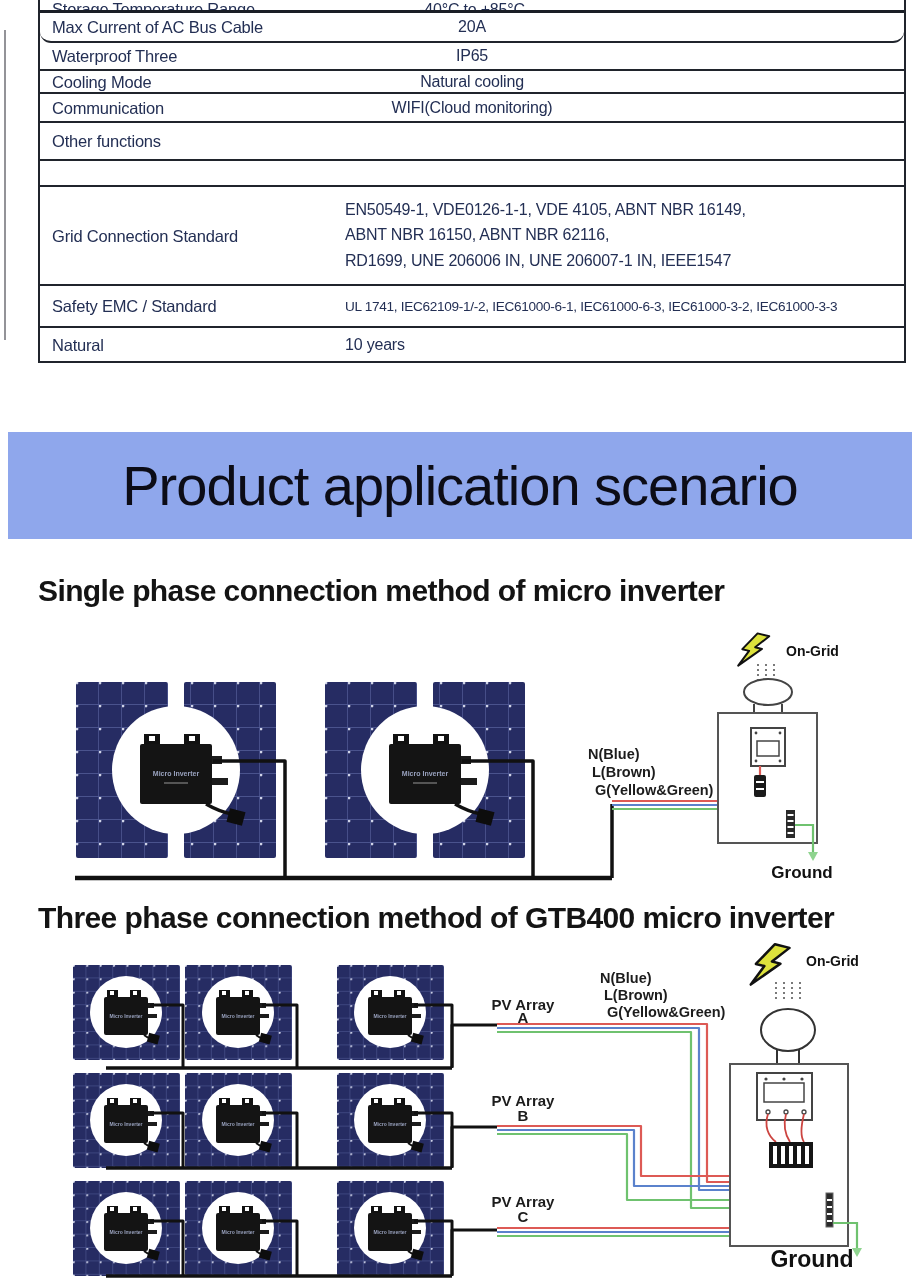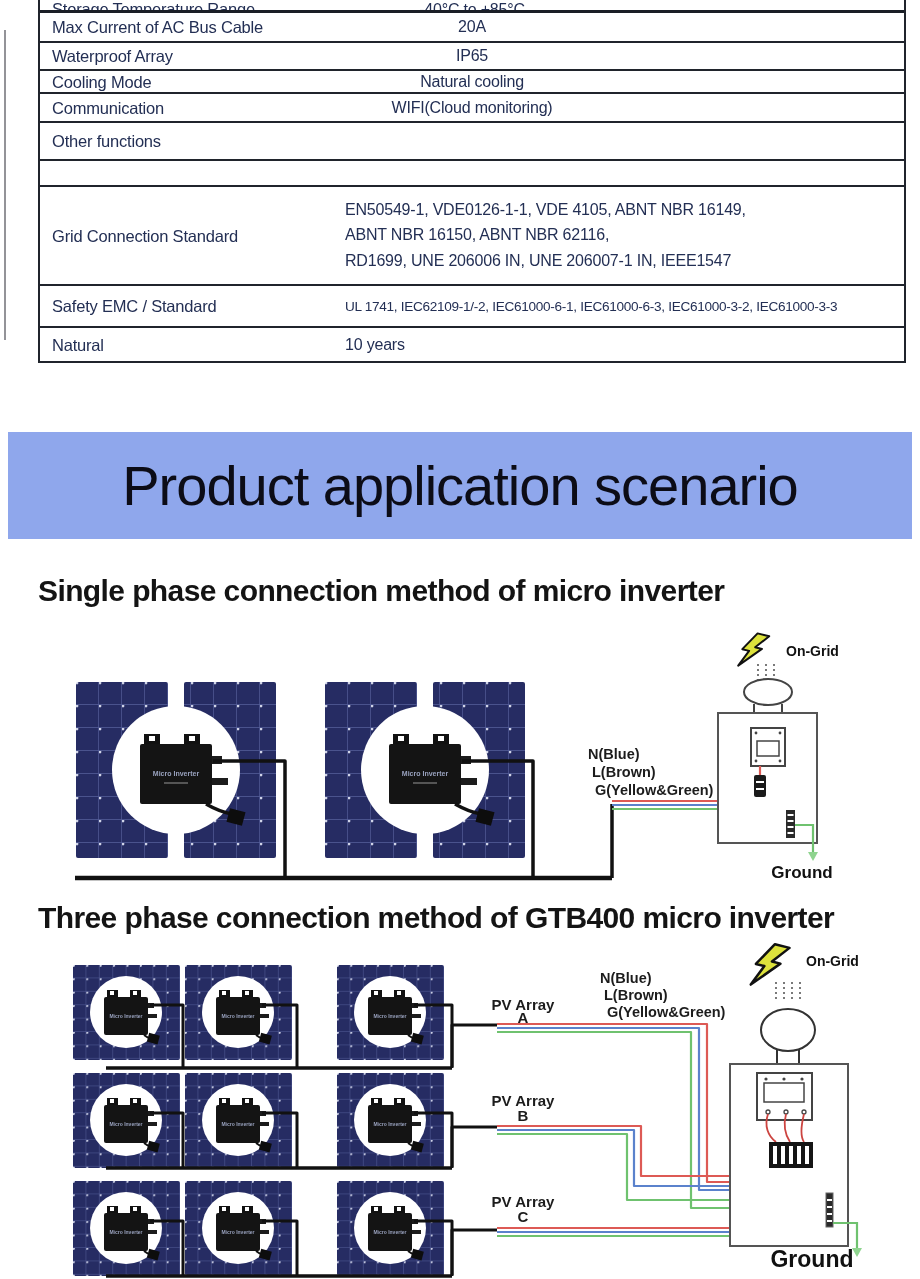--- a/index.html
+++ b/index.html
@@ -12,21 +12,21 @@
   .spec-row{position:relative;box-sizing:border-box;border-bottom:2px solid #20242c;overflow:hidden;}
   .spec-row .cell-label{position:absolute;left:12px;top:50%;transform:translateY(-50%);
     font-size:16.5px;color:#232f54;letter-spacing:-0.2px;white-space:nowrap;}
   .cell-value{position:absolute;top:50%;transform:translateY(-50%);
     font-size:16px;color:#232f54;letter-spacing:-0.2px;}
   .vc{left:0;right:0;text-align:center;}
   .vl{left:305px;right:6px;text-align:left;}
   .r0{height:13px;}
   .r0 .cell-label,.r0 .cell-value{top:auto;bottom:-9px;transform:none;}
   .r0{border-bottom:3px solid #1a1e26;}
-  .r1{height:30px;}.r2{height:28px;}.r3{height:23px;}.r4{height:38px;}
+  .r1{height:30px;border-radius:11px;}.r2{height:28px;}.r3{height:23px;}.r4{height:38px;}
   .r5{height:29px;}.r6{height:26px;}
   .r7{height:99px;}
   .r7 .cell-value{white-space:pre-line;line-height:1.62;font-size:16px;}
   .r8{height:42px;}
   .r8 .cell-value{font-size:13.6px;white-space:nowrap;letter-spacing:-0.3px;}
   .r9{height:35px;}
   .artifact-line{position:absolute;left:4px;top:30px;width:2px;height:310px;background:#3a3a44;opacity:.55;}
 
   
   .banner{position:absolute;left:8px;top:432px;width:904px;height:107px;background:#8fa7ec;
@@ -58,21 +58,21 @@
   <div class="spec-table">
     <div class="spec-row r0">
       <div class="cell-label">Storage Temperature Range</div>
       <div class="cell-value vc">-40°C to +85°C</div>
     </div>
     <div class="spec-row r1">
       <div class="cell-label">Max Current of AC Bus Cable</div>
       <div class="cell-value vc">20A</div>
     </div>
     <div class="spec-row r2">
-      <div class="cell-label">Waterproof Array</div>
+      <div class="cell-label">Waterproof Three</div>
       <div class="cell-value vc">IP65</div>
     </div>
     <div class="spec-row r3">
       <div class="cell-label">Cooling Mode</div>
       <div class="cell-value vc">Natural cooling</div>
     </div>
     <div class="spec-row r5">
       <div class="cell-label">Communication</div>
       <div class="cell-value vc">WIFI(Cloud monitoring)</div>
     </div>

